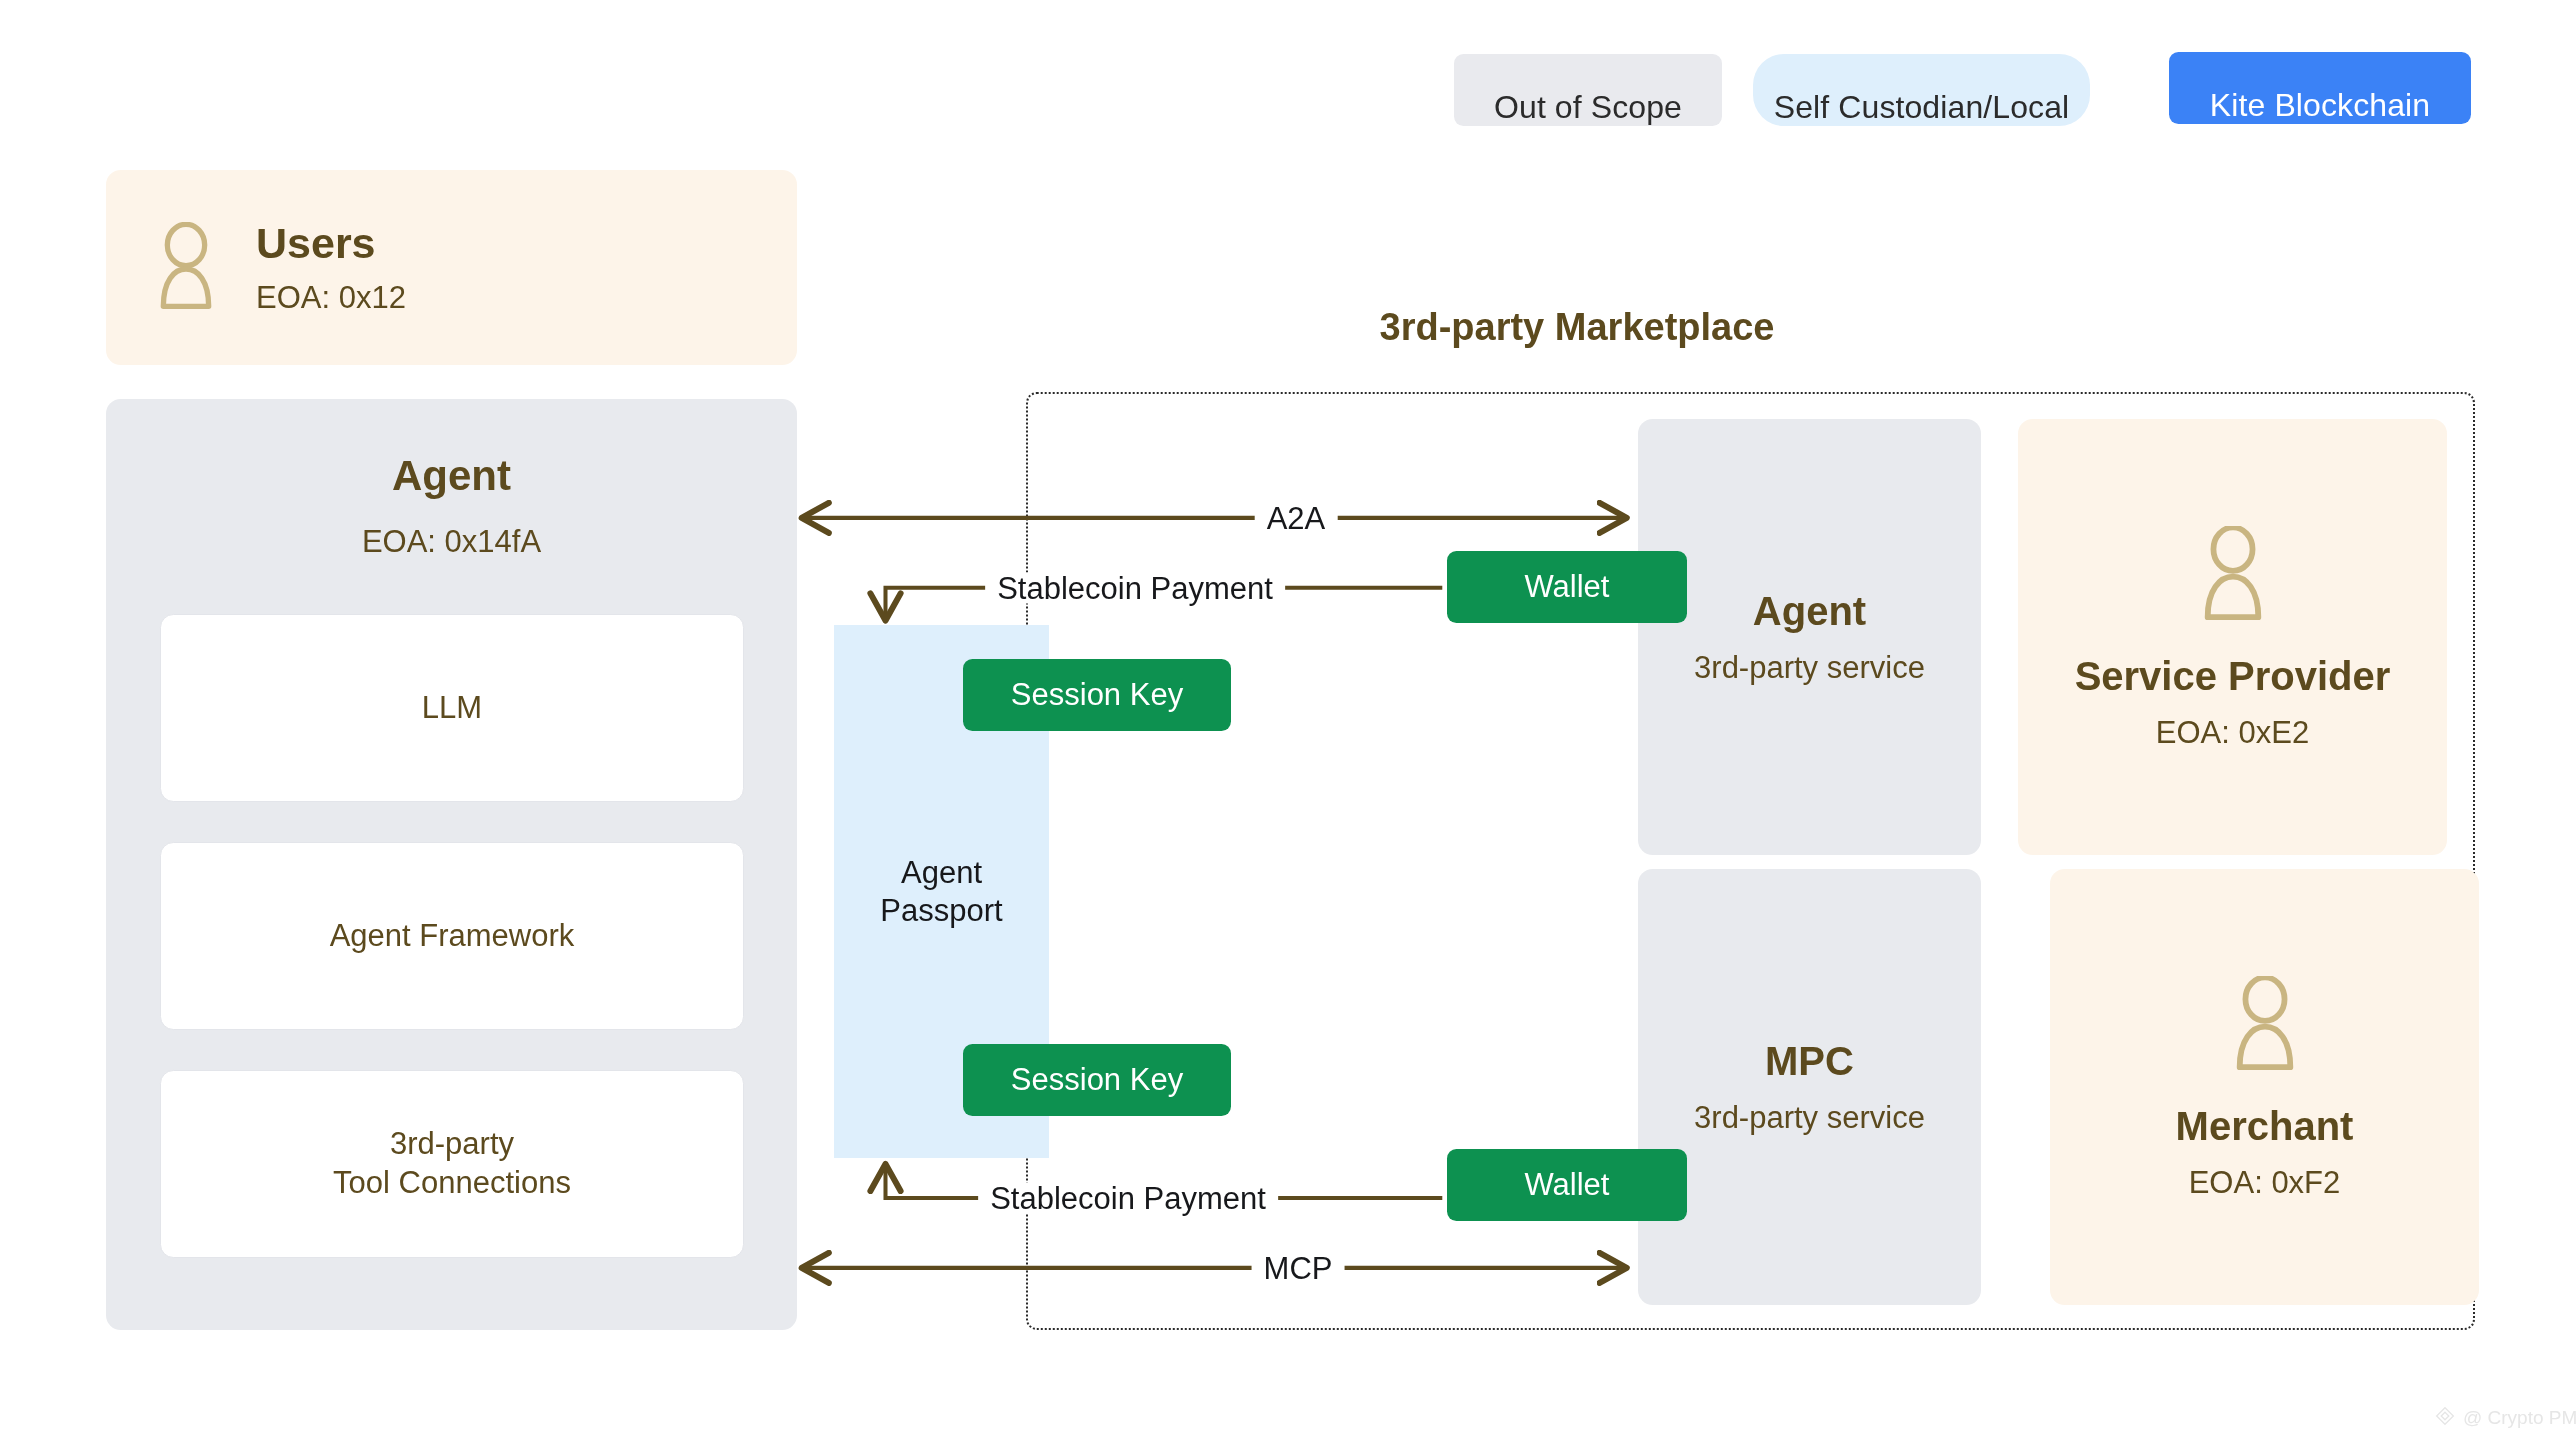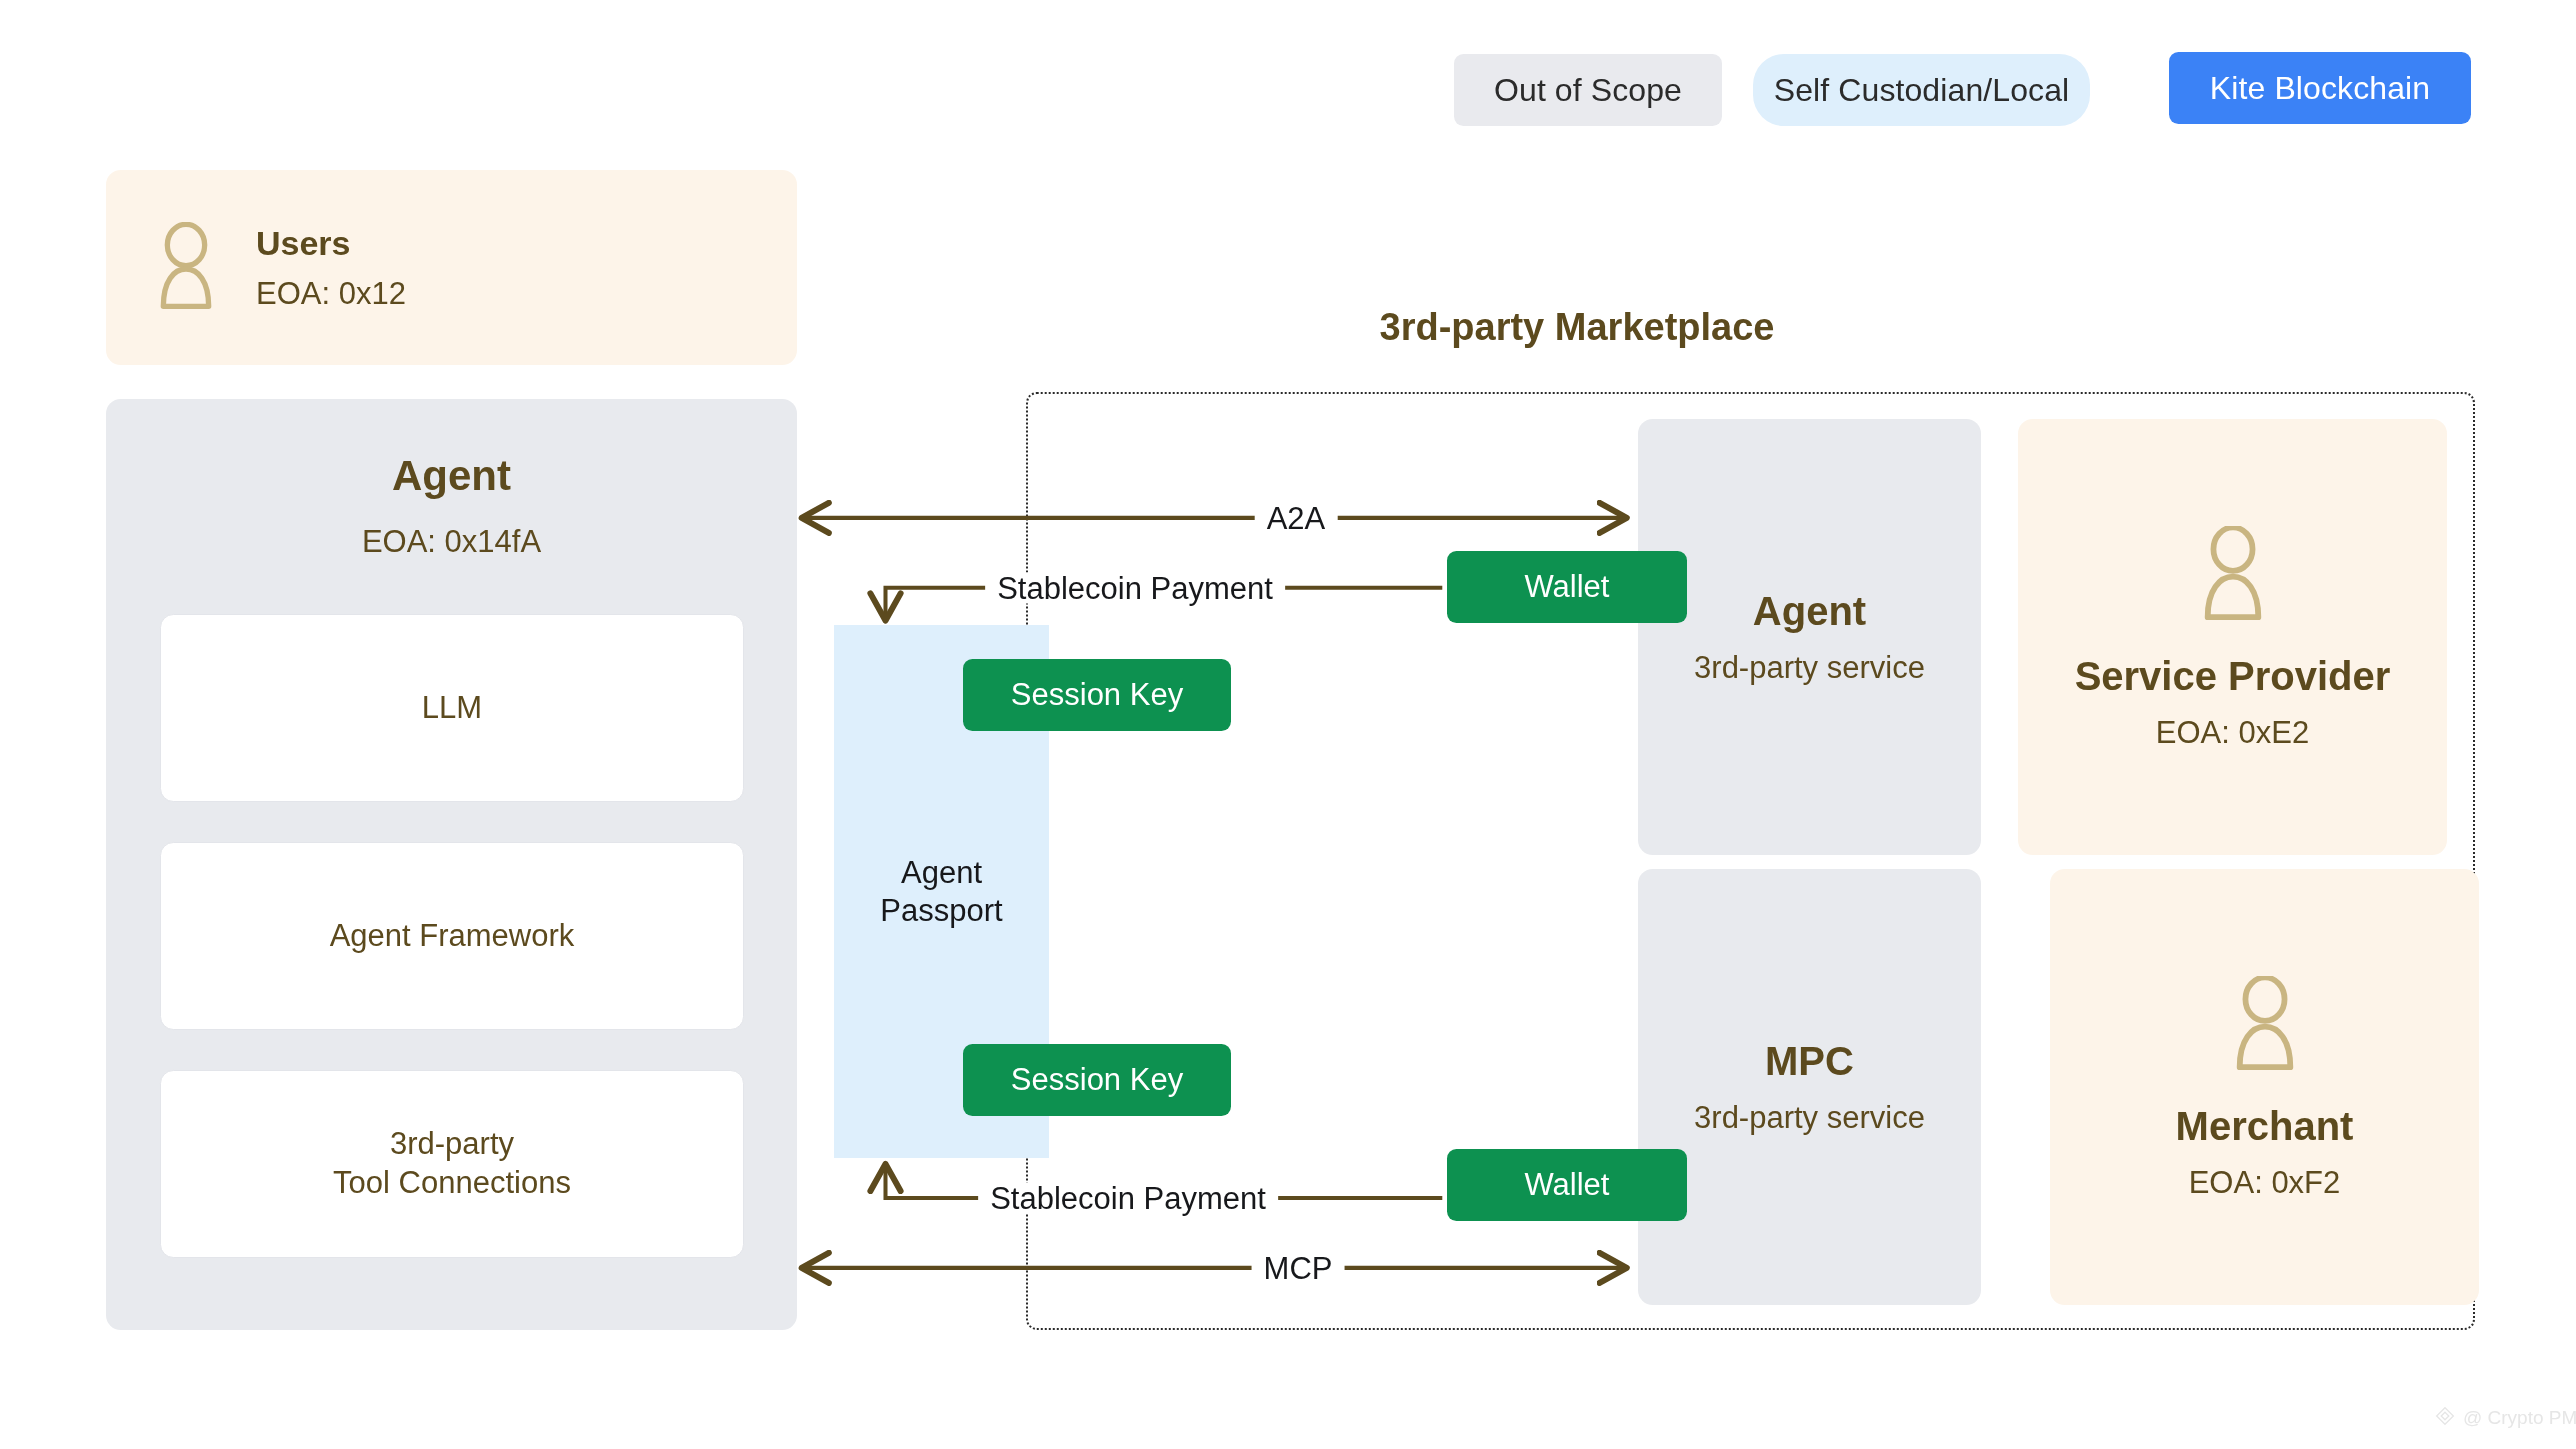--- a/index.html
+++ b/index.html
@@ -17,21 +17,21 @@
     -webkit-font-smoothing: antialiased;
   }
   .abs { position: absolute; }
 
   
   .legend-chip {
     position: absolute;
     height: 72px;
     border-radius: 9.4px;
     display: flex;
-    align-items: center;
+    align-items: flex-end;
     justify-content: center;
     font-size: 32px;
     letter-spacing: 0.1px;
     white-space: nowrap;
     box-sizing: border-box;
     padding: 0 36px;
   }
   .legend-out   { left: 1454px; top: 54px;  width: 268px;  background: #E9EAEE; color: #2B2B2B; }
   .legend-self  { left: 1753px; top: 54px;  width: 337px;  background: #DEEFFC; color: #2B2B2B; border-radius: 31px; }
   .legend-kite  { left: 2169px; top: 52px;  width: 302px;  background: #3b82f6; color: #ffffff; }
@@ -43,21 +43,21 @@
     border-radius: 14.8px;
     display: flex;
     align-items: center;
   }
   #users-card .person {
     margin-left: 48px;
     margin-right: 38px;
     flex: 0 0 auto;
   }
   .users-text .title {
-    font-size: 34px;
+    font-size: 43px;
     font-weight: bold;
     color: #5C4A1E;
     line-height: 1;
     margin-bottom: 17.4px;
   }
   .users-text .sub {
     font-size: 31px;
     color: #5C4A1E;
     line-height: 1;
   }

